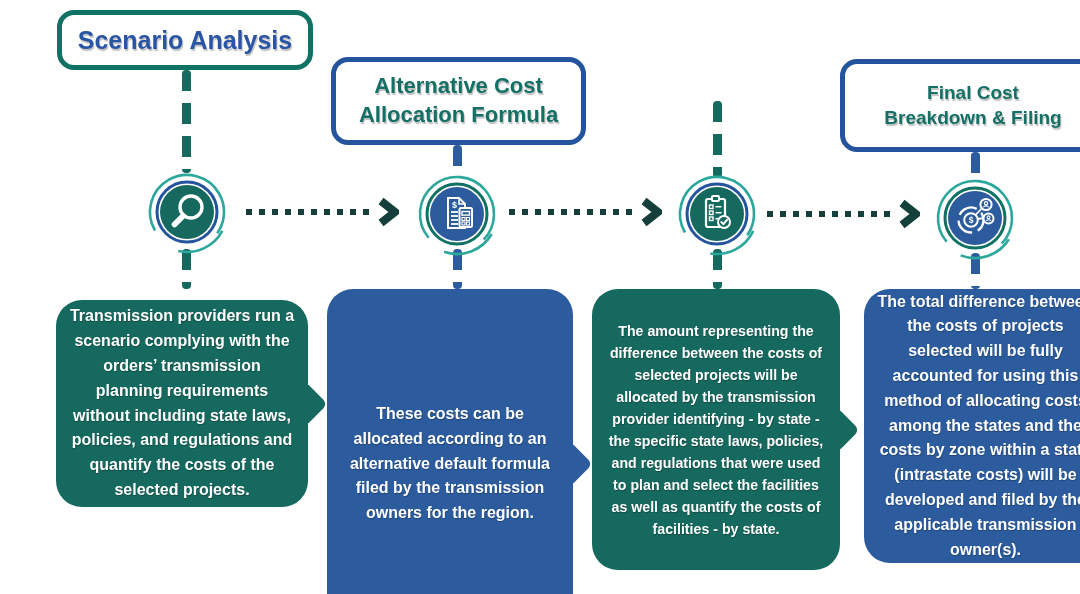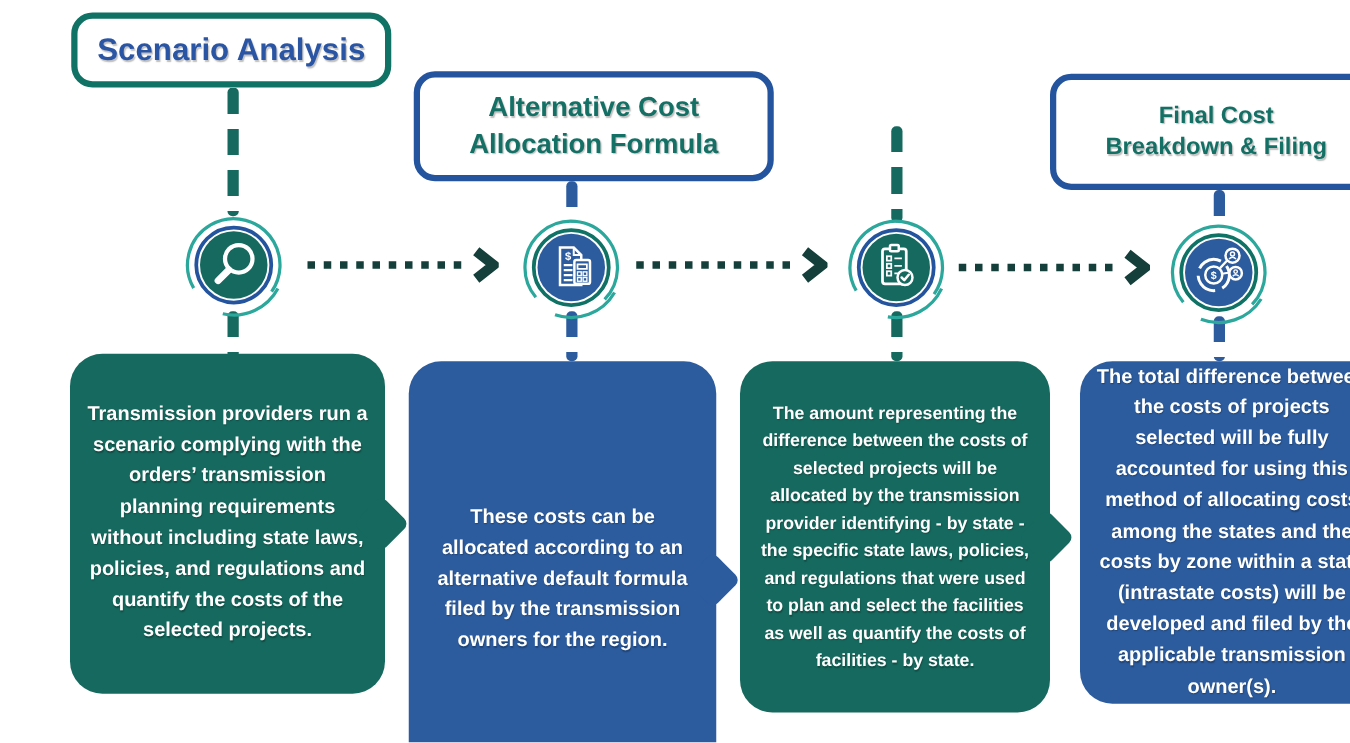--- a/index.html
+++ b/index.html
@@ -11,21 +11,21 @@
     position:absolute;background:#fff;border-radius:17px;
     display:flex;flex-direction:column;justify-content:center;align-items:center;
     font-weight:700;text-align:center;line-height:1.3;
     text-shadow:1px 1.5px 1px rgba(70,70,70,.35);
     box-sizing:border-box;padding:4px 6px;
   }
   .titlebox span{display:block;}
   .tb-teal{border:5px solid var(--ring-teal,#0f7264);color:var(--title-blue,#2a55a4);}
   .tb-blue{border:5px solid var(--ring-blue,#24549e);color:var(--title-teal,#147065);}
   .t1{left:17px;top:10px;width:256px;height:60px;font-size:25px;}
-  .t2{left:291px;top:57px;width:288px;height:88px;font-size:22px;}
+  .t2{left:291px;top:57px;width:255px;height:88px;font-size:22px;}
   .t3{left:566px;top:9px;width:224px;height:92px;font-size:23px;color:var(--title-blue,#2a55a4);}
   .t4{left:800px;top:59px;width:266px;height:93px;font-size:19px;}
 
   
   .vline{position:absolute;width:9px;border-radius:4px;}
   .vl-teal{background:repeating-linear-gradient(to bottom,var(--teal,#16695e) 0 21px,transparent 21px 33px);}
   .vl-blue{background:repeating-linear-gradient(to bottom,var(--blue,#2c5c9e) 0 21px,transparent 21px 33px);}
 
   
   .medal{position:absolute;width:84px;height:84px;}
@@ -37,21 +37,21 @@
 
   
   .desc{
     position:absolute;border-radius:26px;color:#fff;font-weight:700;text-align:center;
     display:flex;justify-content:center;align-items:center;box-sizing:border-box;
     padding:10px 13px;font-size:16px;line-height:1.55;
     text-shadow:0.5px 1px 1px rgba(0,0,0,.28);
   }
   .d-teal{background:var(--teal,#16695e);}
   .d-blue{background:var(--blue,#2c5c9e);}
-  .d1{left:16px;top:283px;width:252px;height:272px;justify-content:flex-end;}
+  .d1{left:16px;top:300px;width:252px;height:207px;justify-content:flex-end;}
   .d2{left:287px;top:289px;width:246px;height:350px;}
   .d3{left:552px;top:289px;width:248px;height:281px;font-size:14.2px;}
   .d4{left:824px;top:289px;width:243px;height:274px;}
   .tab{
     position:absolute;right:-13px;top:50%;margin-top:-16px;width:32px;height:32px;
     transform:rotate(45deg);border-radius:6px;z-index:-1;
   }
   .desc{z-index:1;}
   .d-teal .tab{background:var(--teal,#16695e);}
   .d-blue .tab{background:var(--blue,#2c5c9e);}

